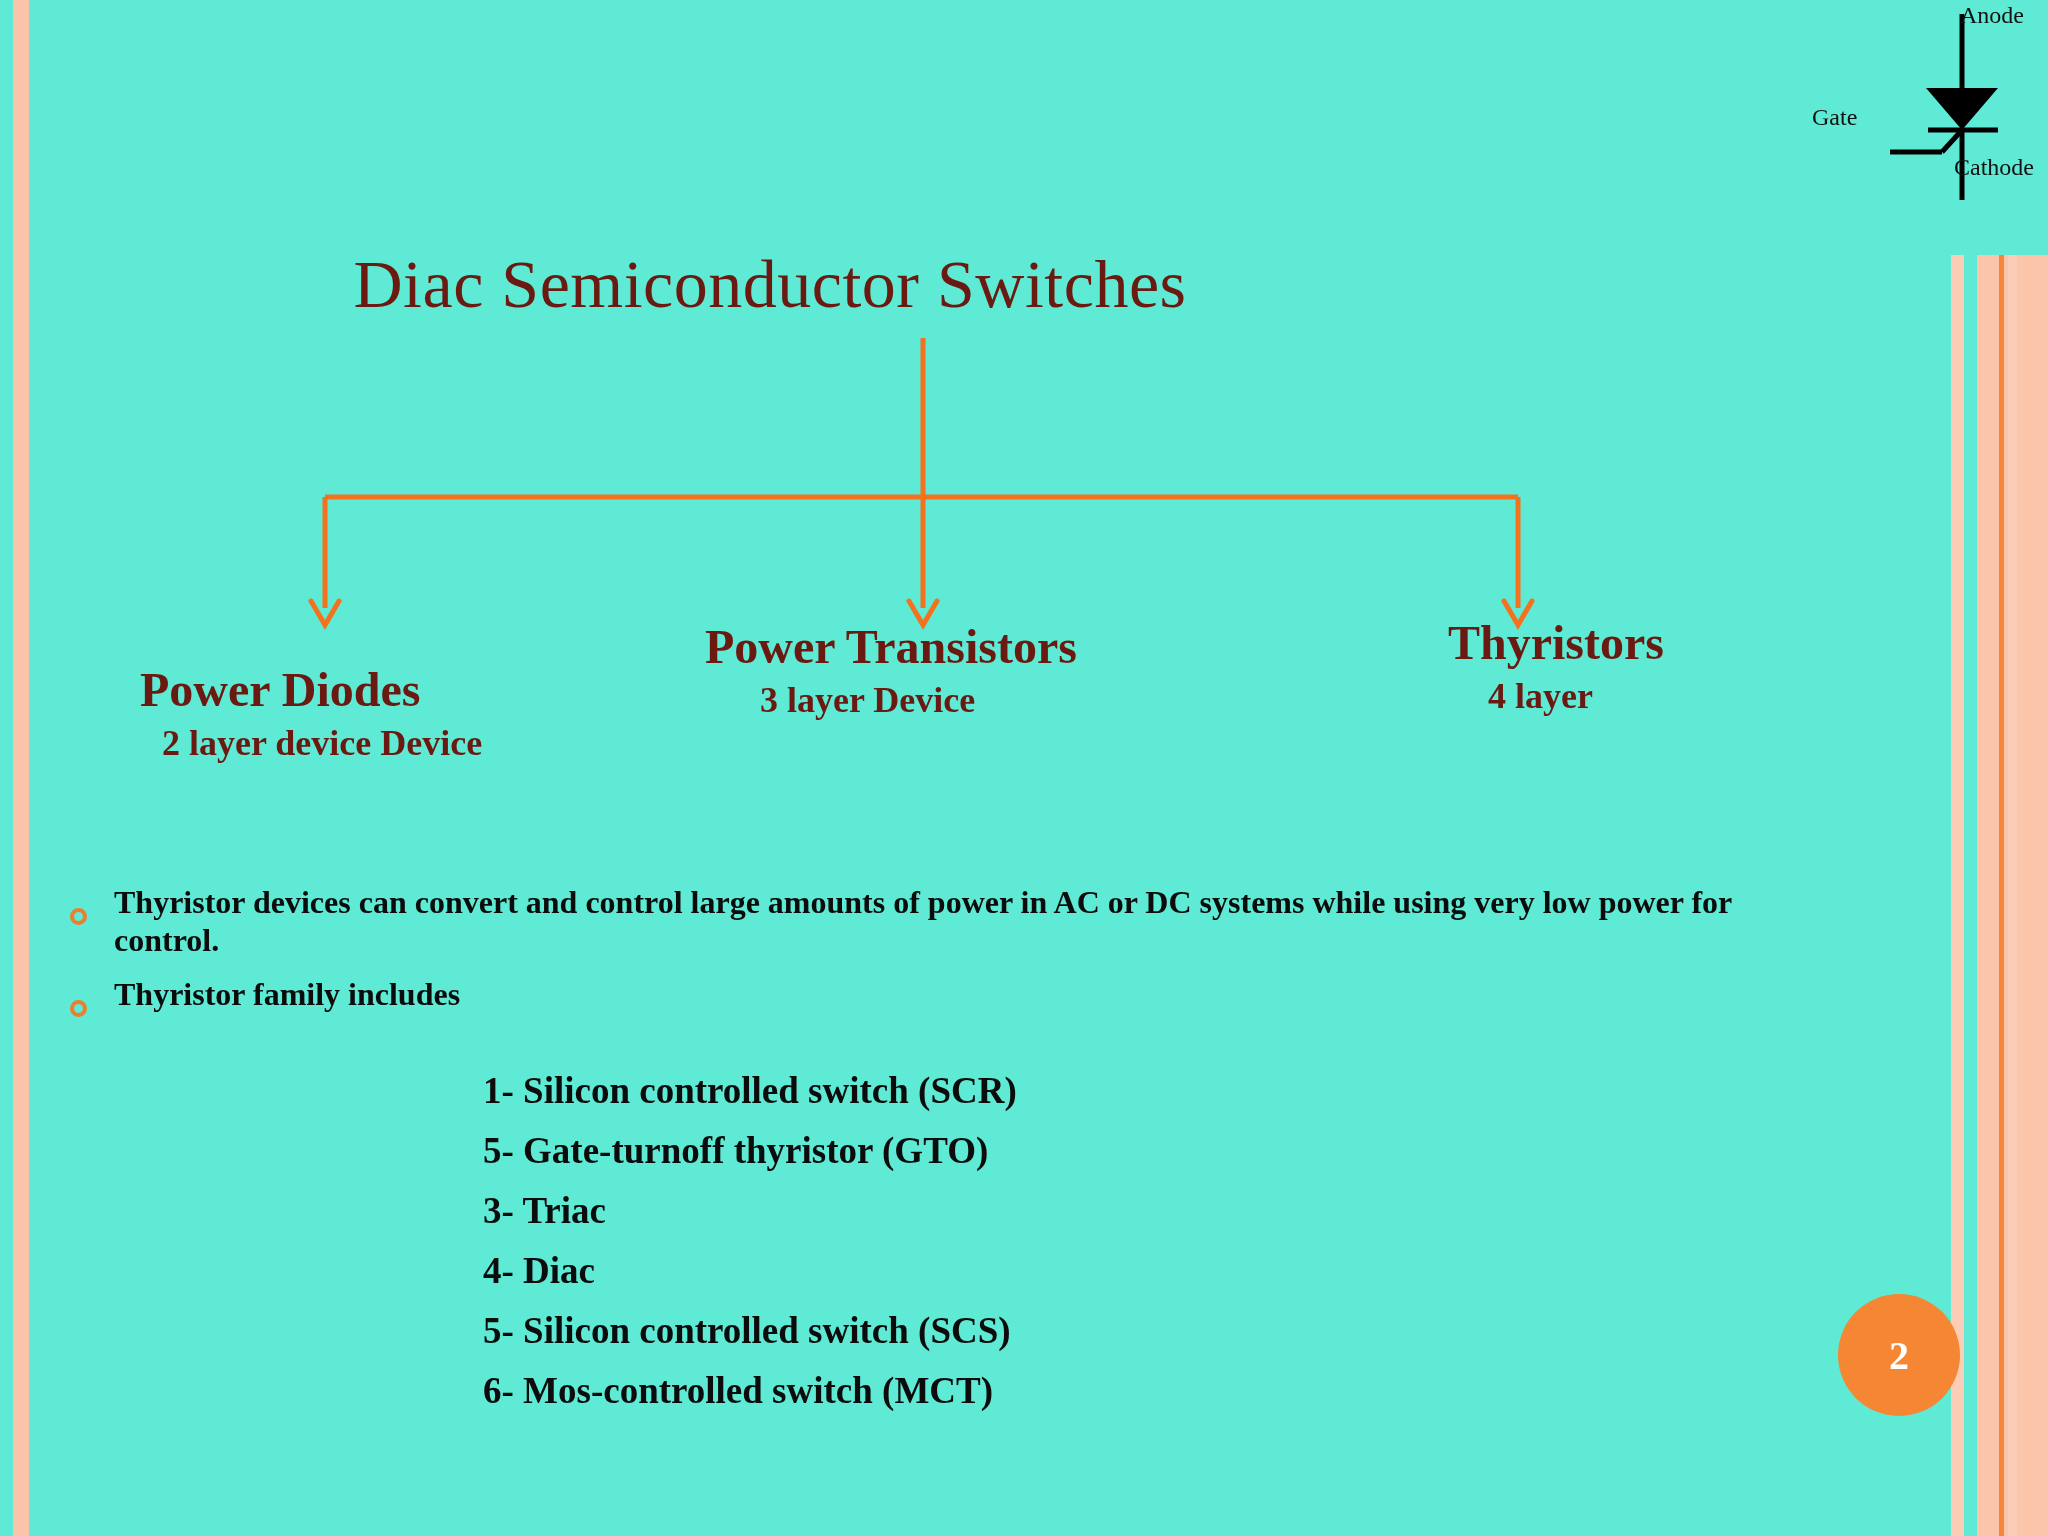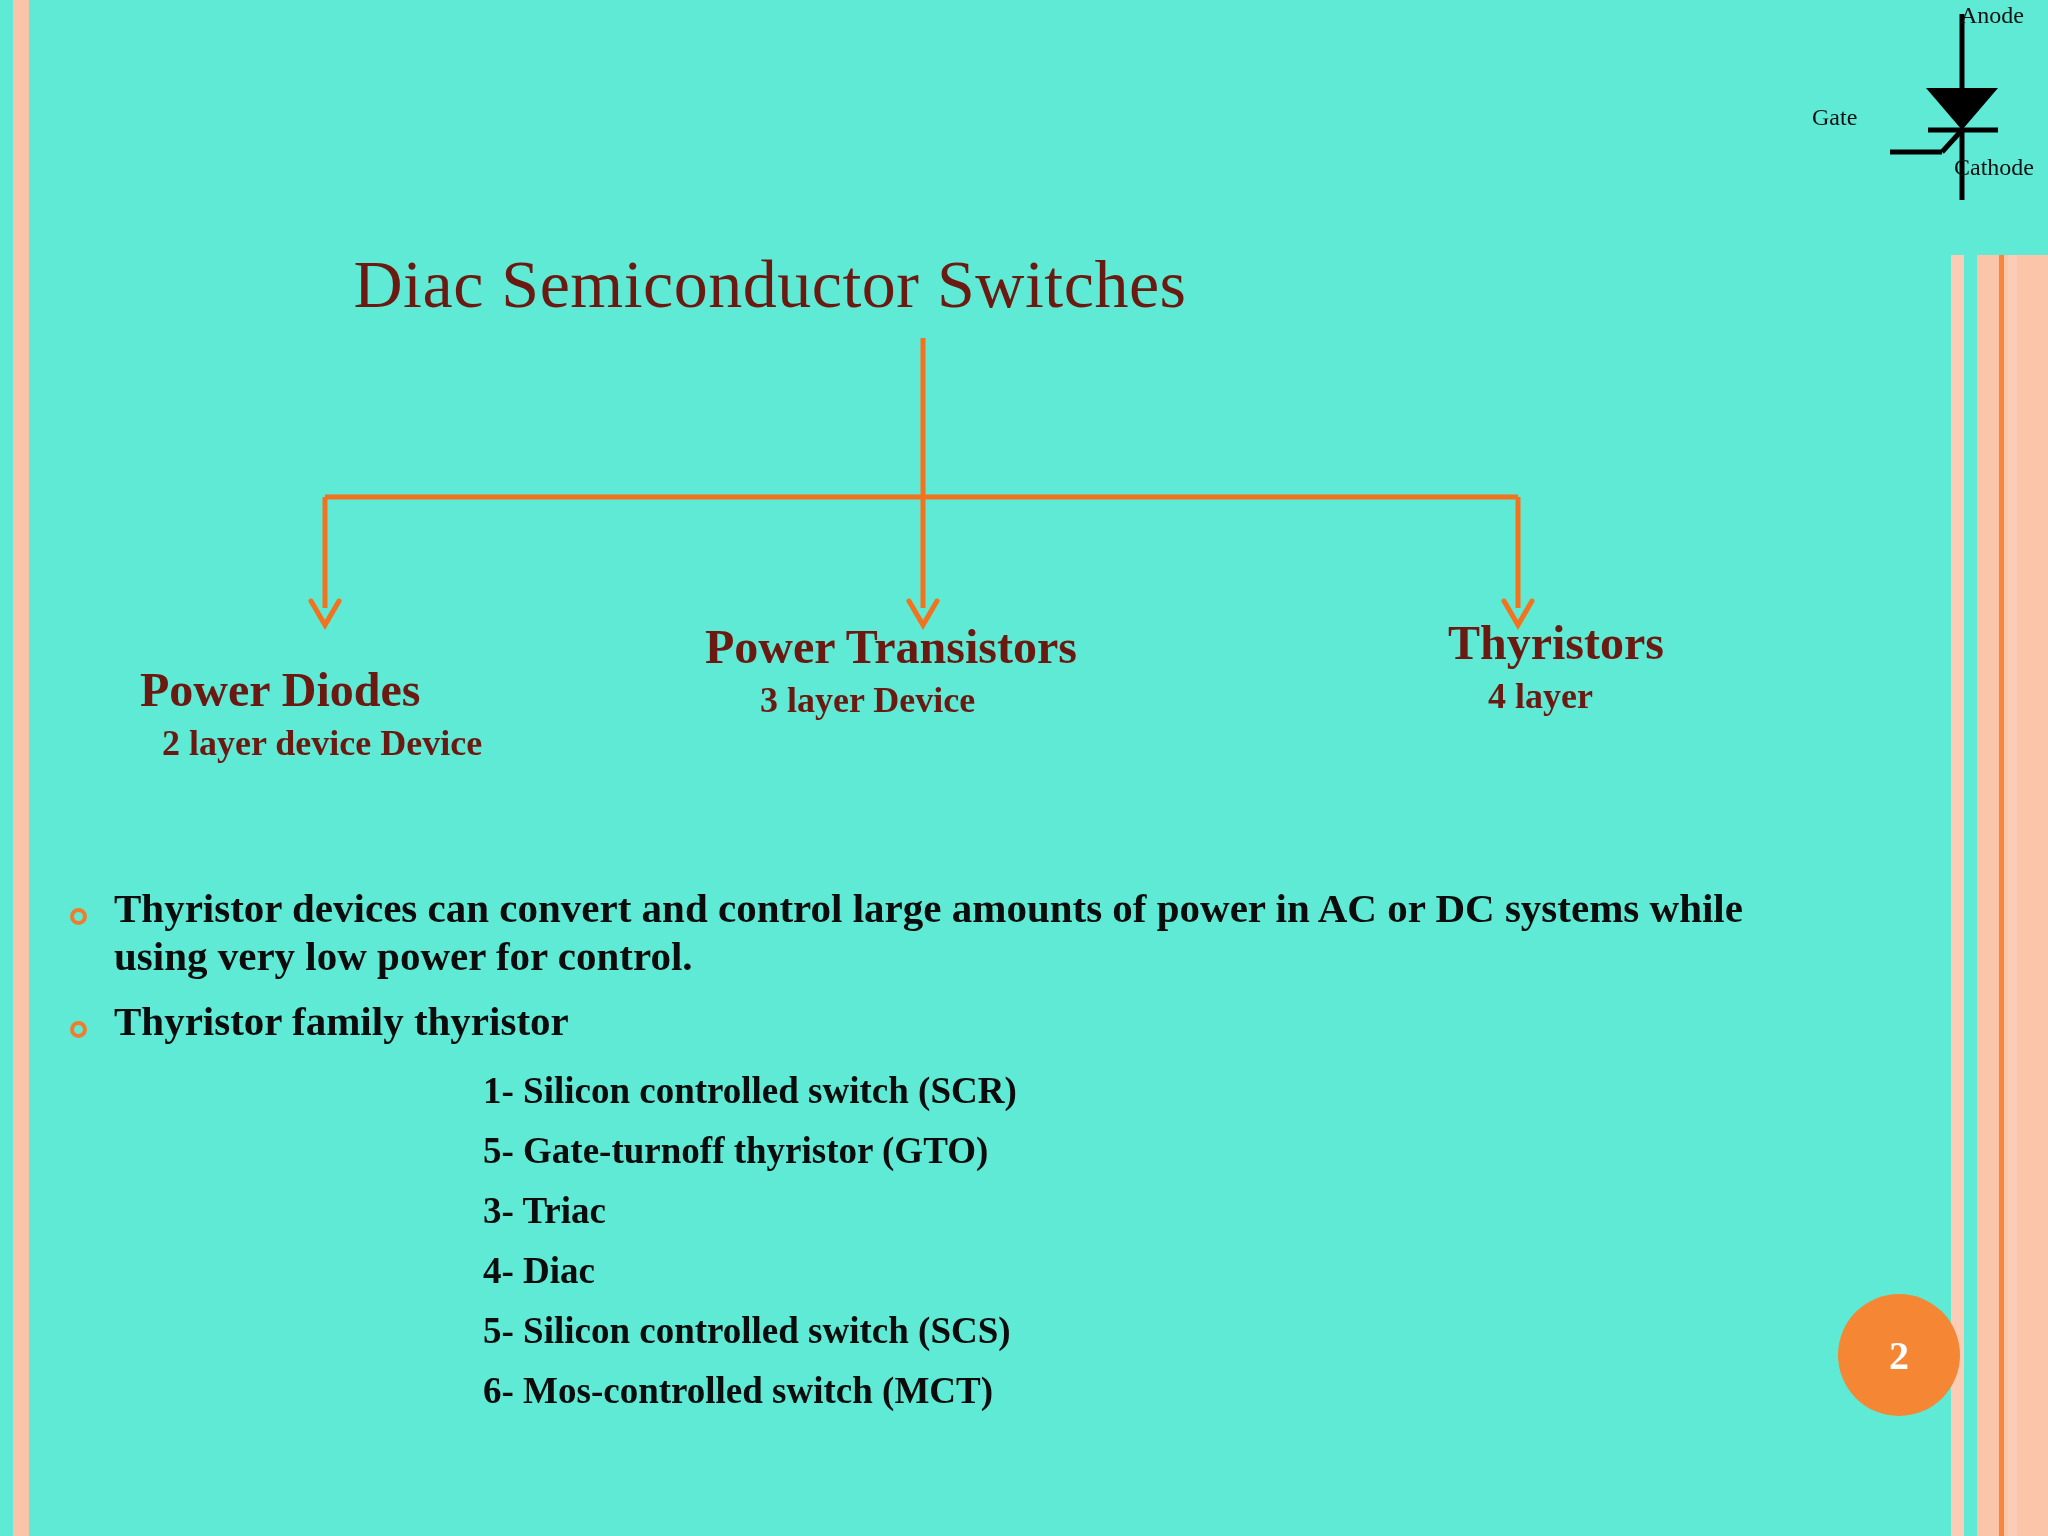--- a/index.html
+++ b/index.html
@@ -150,21 +150,21 @@
   .bullet-dot {
     display: inline-block;
     width: 17px;
     height: 17px;
     border: 4px solid #f07c2e;
     border-radius: 50%;
     box-sizing: border-box;
   }
   .bullet-text {
     flex: 1 1 auto;
-    font-size: 41px;
+    font-size: 32px;
     font-weight: bold;
     color: #0c0c0c;
     line-height: 1.18;
     font-family: "Liberation Serif", "DejaVu Serif", serif;
   }
 
   
   #family-list {
     position: absolute;
     left: 483px;
@@ -269,21 +269,21 @@
     <div class="branch-sub">4 layer</div>
   </div>
 
   <div id="body-bullets">
     <div class="bullet-row">
       <span class="bullet-marker"><span class="bullet-dot"></span></span>
       <span class="bullet-text">Thyristor devices can convert and control large amounts of power in AC or DC systems while using very low power for control.</span>
     </div>
     <div class="bullet-row">
       <span class="bullet-marker"><span class="bullet-dot"></span></span>
-      <span class="bullet-text">Thyristor family thyristor</span>
+      <span class="bullet-text">Thyristor family includes</span>
     </div>
   </div>
 
   <div id="family-list">
     <div class="family-item">1- Silicon controlled switch (SCR)</div>
     <div class="family-item">5- Gate-turnoff thyristor (GTO)</div>
     <div class="family-item">3- Triac</div>
     <div class="family-item">4- Diac</div>
     <div class="family-item">5- Silicon controlled switch (SCS)</div>
     <div class="family-item">6- Mos-controlled switch (MCT)</div>

